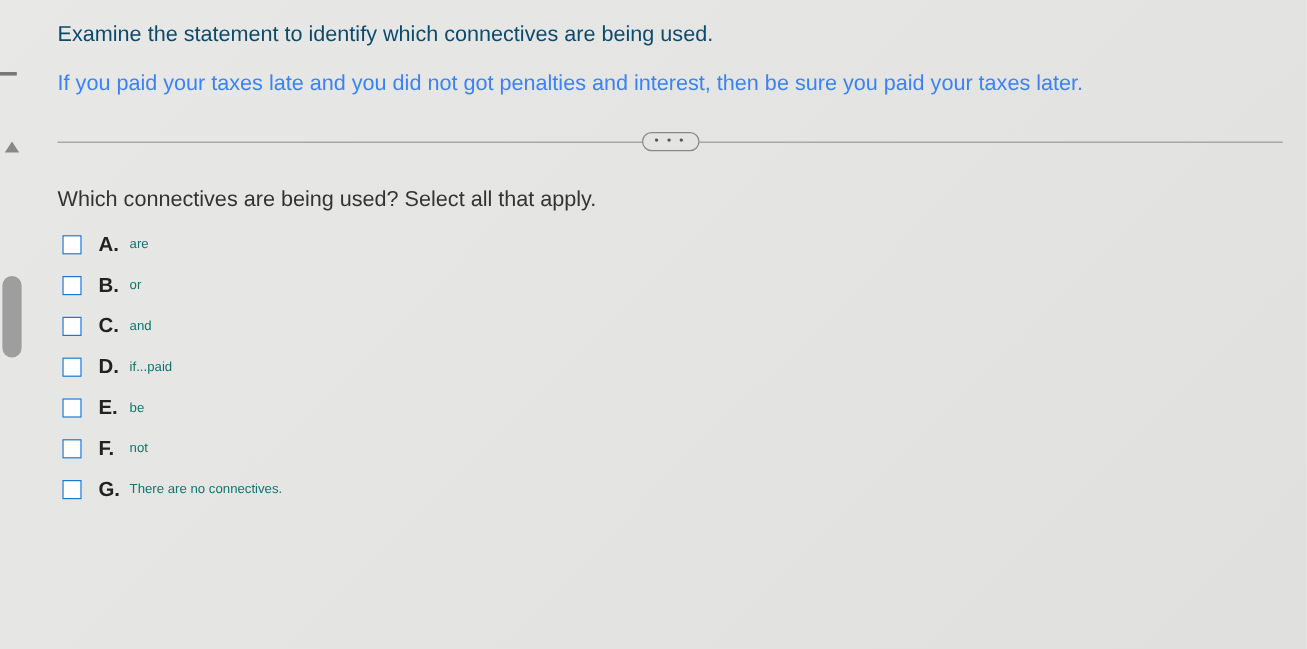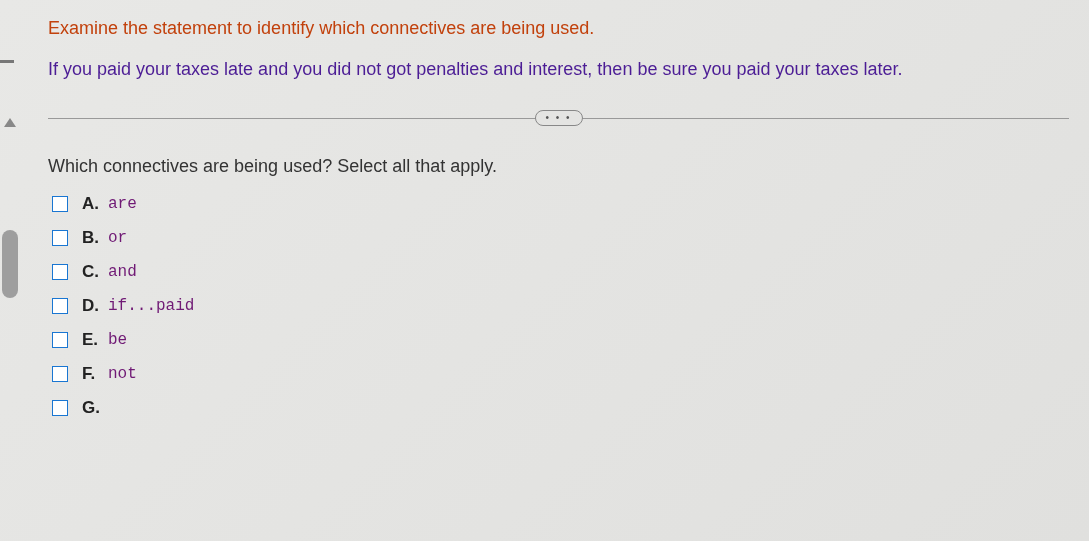--- a/index.html
+++ b/index.html
@@ -13,26 +13,26 @@
       width: 1089px;
       height: 541px;
       position: relative;
       overflow: hidden;
     }
     .content {
       padding: 18px 20px 20px 48px;
     }
     .instruction {
       font-size: 18px;
-      color: #c2410c;
+      color: #0c4a6e;
       margin-bottom: 20px;
     }
     .statement {
       font-size: 18px;
-      color: #4c1d95;
+      color: #3b82f6;
       margin-bottom: 28px;
     }
     .divider-container {
       position: relative;
       height: 20px;
       margin-bottom: 28px;
     }
     .divider-line {
       border: none;
       border-top: 1px solid #999;
@@ -79,23 +79,22 @@
       margin-right: 14px;
       flex-shrink: 0;
     }
     .option-letter {
       font-size: 17px;
       font-weight: bold;
       color: #222;
       width: 26px;
     }
     .option-text {
-      font-size: 16px;
-      color: #701a75;
-      font-family: Liberation Mono, monospace;
+      font-size: 11px;
+      color: #0f766e;
     }
     .left-scroll-up {
       position: absolute;
       left: 4px;
       top: 118px;
       width: 0;
       height: 0;
       border-left: 6px solid transparent;
       border-right: 6px solid transparent;
       border-bottom: 9px solid #888;
@@ -165,15 +164,16 @@
       <span class="option-text">be</span>
     </div>
     <div class="option-row">
       <span class="checkbox"></span>
       <span class="option-letter">F.</span>
       <span class="option-text">not</span>
     </div>
     <div class="option-row">
       <span class="checkbox"></span>
       <span class="option-letter">G.</span>
+      <span class="option-text">There are no connectives.</span>
     </div>
   </div>
 </div>
 
 </body></html>

